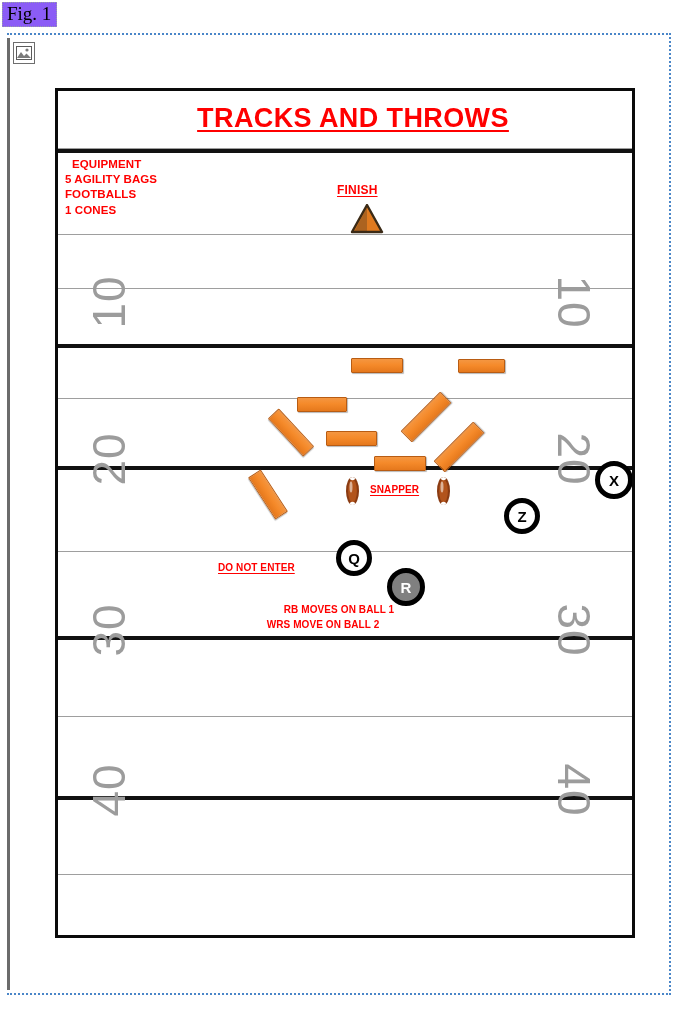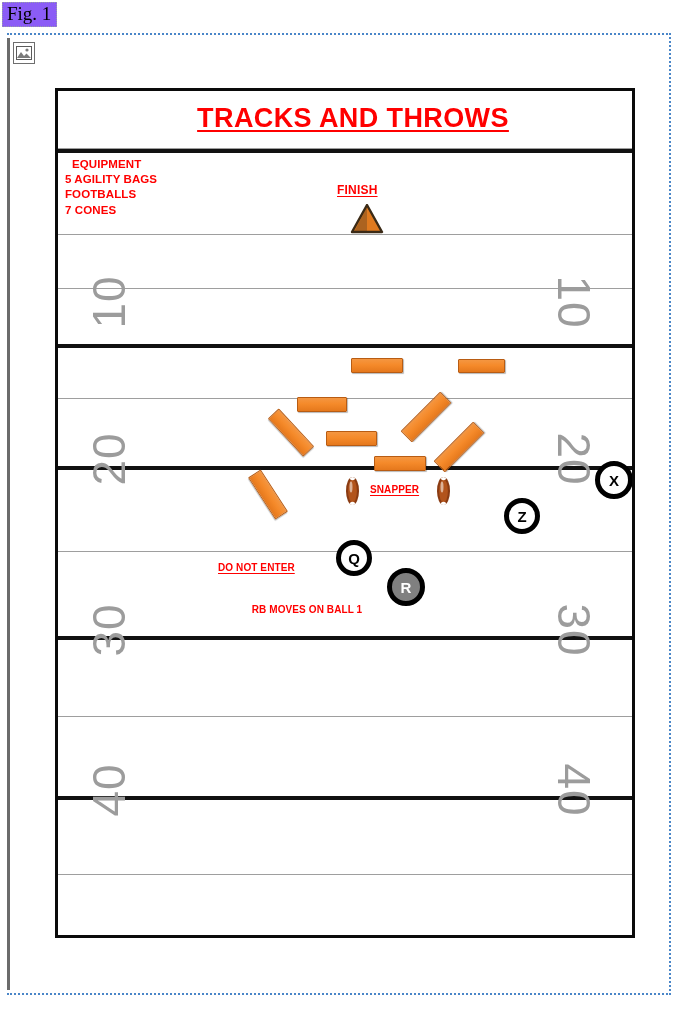--- a/index.html
+++ b/index.html
@@ -270,21 +270,21 @@
       <div class="yline thin" style="top:783px;"></div>
 
       <div class="title-band">
         <div class="field-title">TRACKS AND THROWS</div>
       </div>
 
       <div class="equipment">
         <div class="eq-head">EQUIPMENT</div>
         <div>5 AGILITY BAGS</div>
         <div>FOOTBALLS</div>
-        <div>7 CONES</div>
+        <div>1 CONES</div>
       </div>
 
       <div class="finish-label">FINISH</div>
       <div class="cone">
         <svg width="34" height="30" viewBox="0 0 34 30" aria-hidden="true">
           <polygon points="17,1 32,28 2,28" fill="#e07a1f" stroke="#3b2a16" stroke-width="2.4" stroke-linejoin="round"></polygon>
           <polygon points="17,3 17,27 4.5,27" fill="#4a3a22" opacity="0.35"></polygon>
         </svg>
       </div>
 
@@ -337,18 +337,19 @@
       <div class="player open" style="left:446px; top:407px; width:36px; height:36px;">
         <span>Z</span>
       </div>
       <div class="player open" style="left:278px; top:449px; width:36px; height:36px;">
         <span>Q</span>
       </div>
       <div class="player filled" style="left:329px; top:477px; width:38px; height:38px;">
         <span>R</span>
       </div>
 
-      <div class="note center" style="left:134px; top:512px; width:230px;">RB MOVES ON BALL 1</div>
+      <div class="note center" style="left:166px; top:512px; width:230px;">RB MOVES ON BALL 1</div>
+      <div class="note center" style="left:150px; top:527px; width:230px;">WRS MOVE ON BALL 2</div>
 
     </div>
   </div>
 
 </div>
 
 </body></html>

